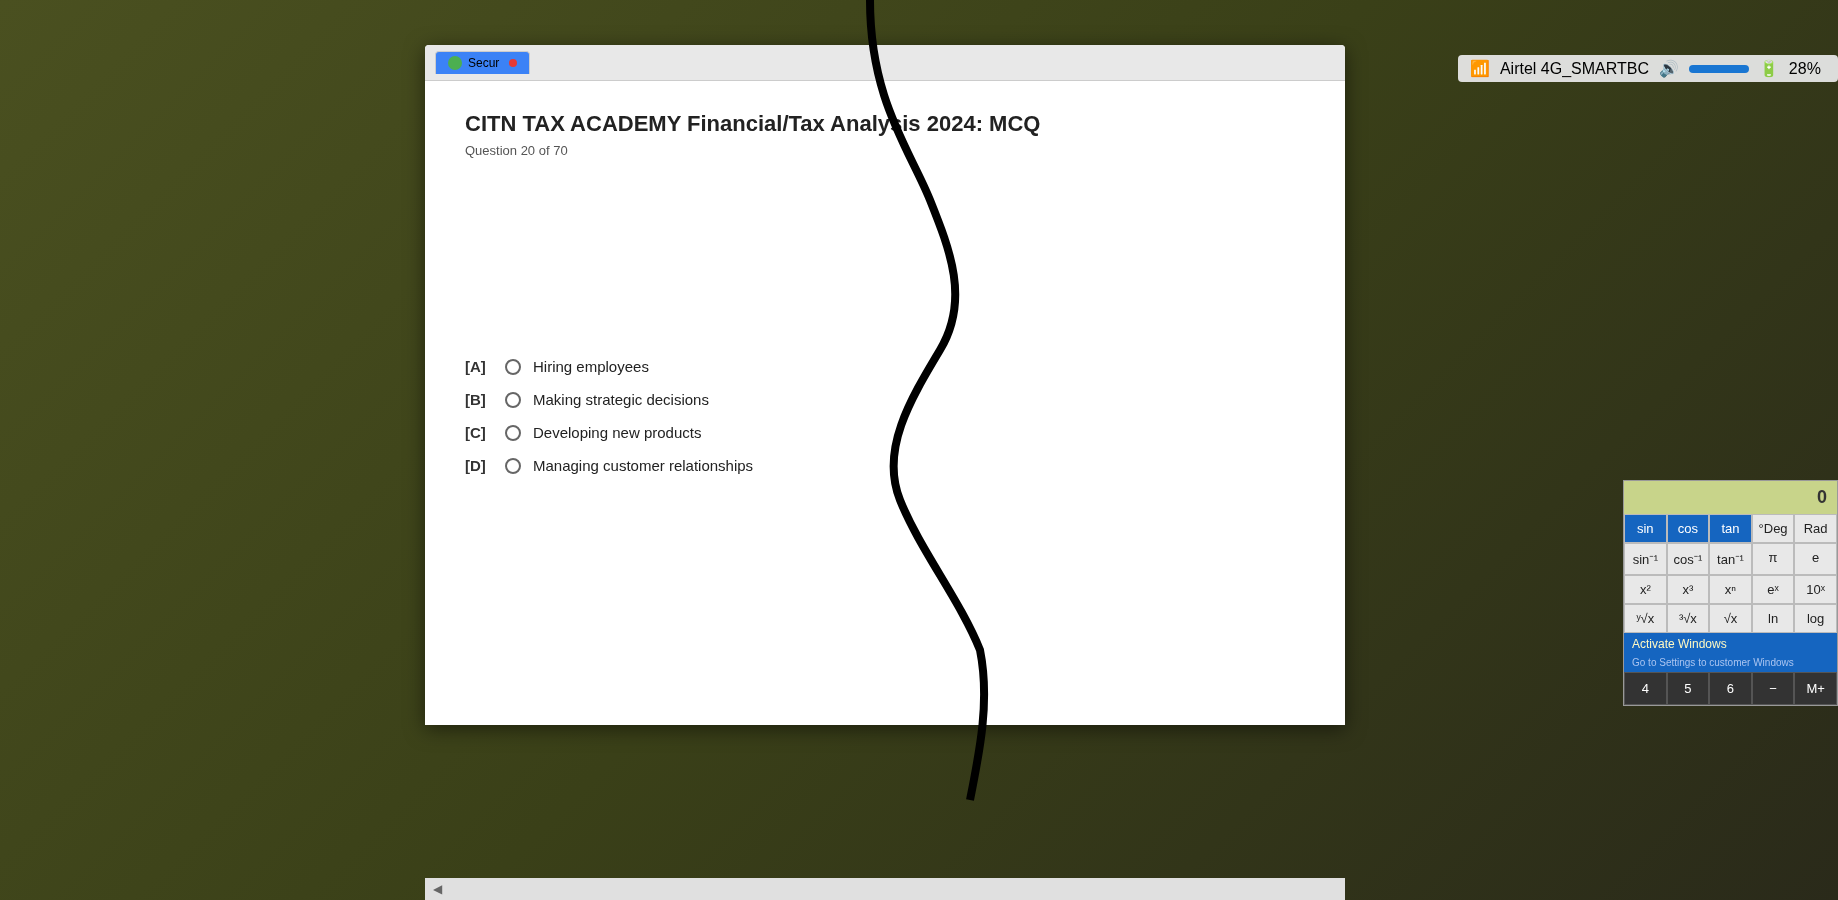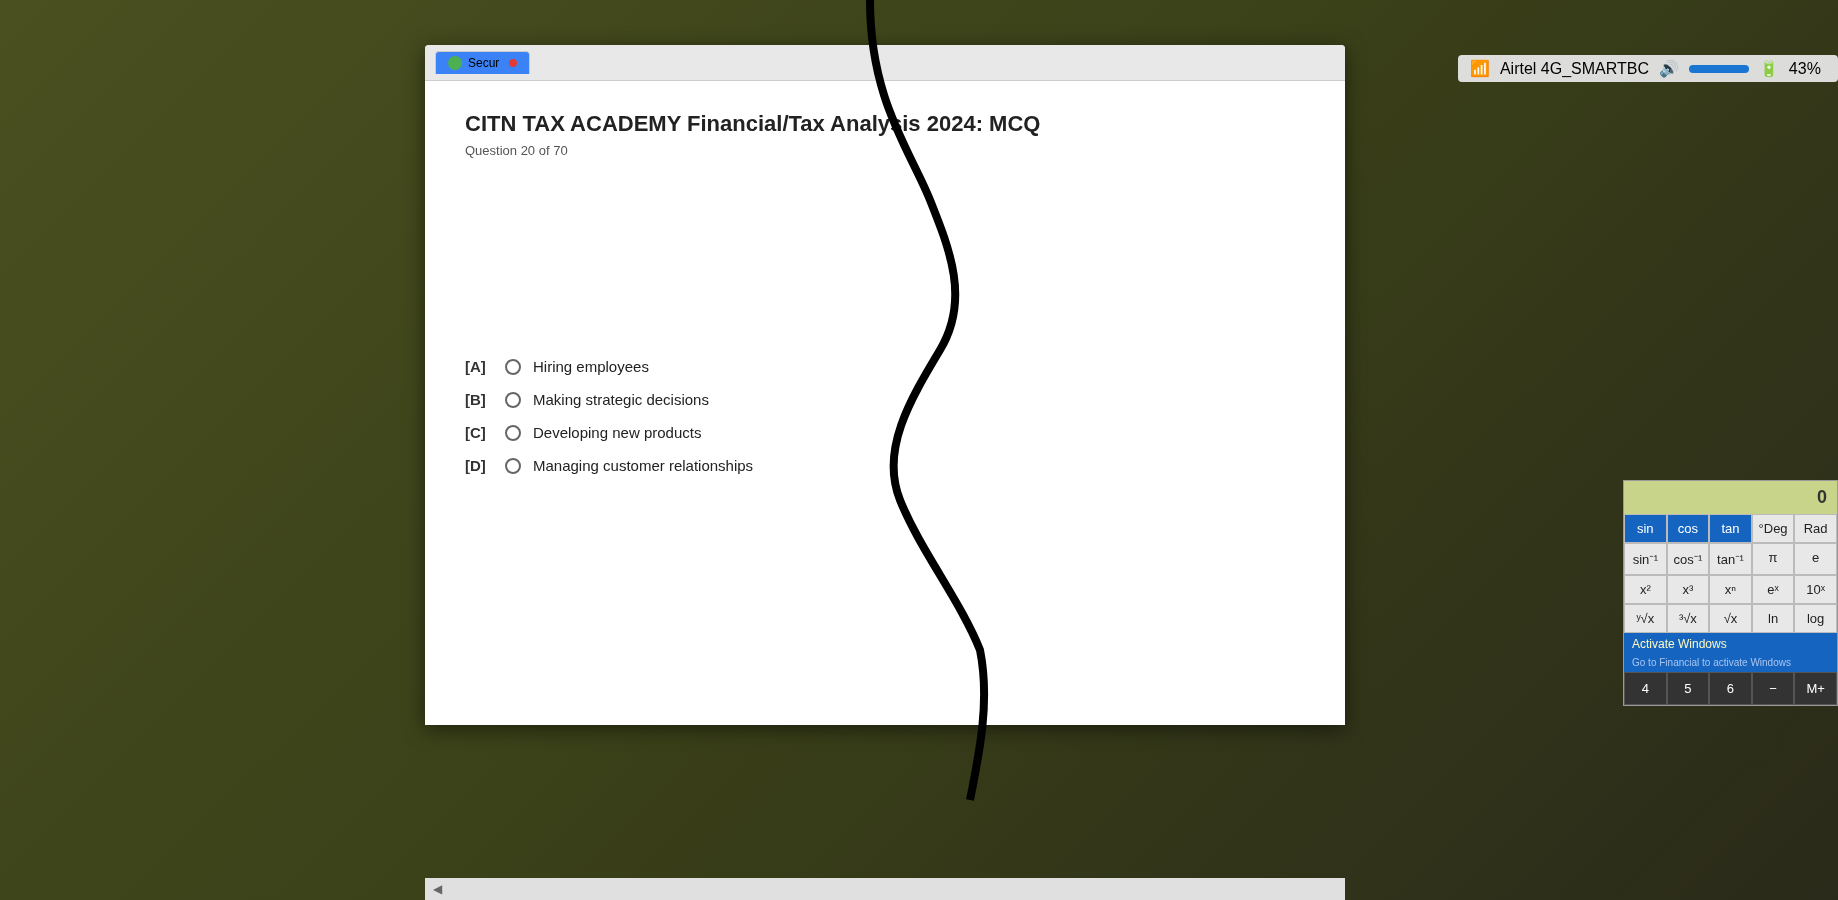--- a/index.html
+++ b/index.html
@@ -283,21 +283,21 @@
 <body>
 
 <div class="desktop-bg"></div>
 
 <div class="system-tray">
   <span>📶</span>
   <span>Airtel 4G_SMARTBC</span>
   <span>🔊</span>
   <div class="volume-bar"></div>
   <span>🔋</span>
-  <span>43%</span>
+  <span>28%</span>
 </div>
 
 <div class="browser-window">
   <div class="browser-toolbar">
     <div class="tab-bar">
       <div class="browser-tab">
         <span class="tab-favicon"></span>
         <span>Secur</span>
         <span class="tab-dot"></span>
       </div>
@@ -372,21 +372,21 @@
 
   <div class="calc-row">
     <div class="calc-btn">ʸ√x</div>
     <div class="calc-btn">³√x</div>
     <div class="calc-btn">√x</div>
     <div class="calc-btn">ln</div>
     <div class="calc-btn">log</div>
   </div>
 
   <div class="activate-banner">Activate Windows</div>
-  <div class="activate-sub">Go to Financial to activate Windows</div>
+  <div class="activate-sub">Go to Settings to customer Windows</div>
 
   <div class="calc-bottom-row">
     <div class="calc-bottom-btn">4</div>
     <div class="calc-bottom-btn">5</div>
     <div class="calc-bottom-btn">6</div>
     <div class="calc-bottom-btn">−</div>
     <div class="calc-bottom-btn">M+</div>
   </div>
 </div>
 

